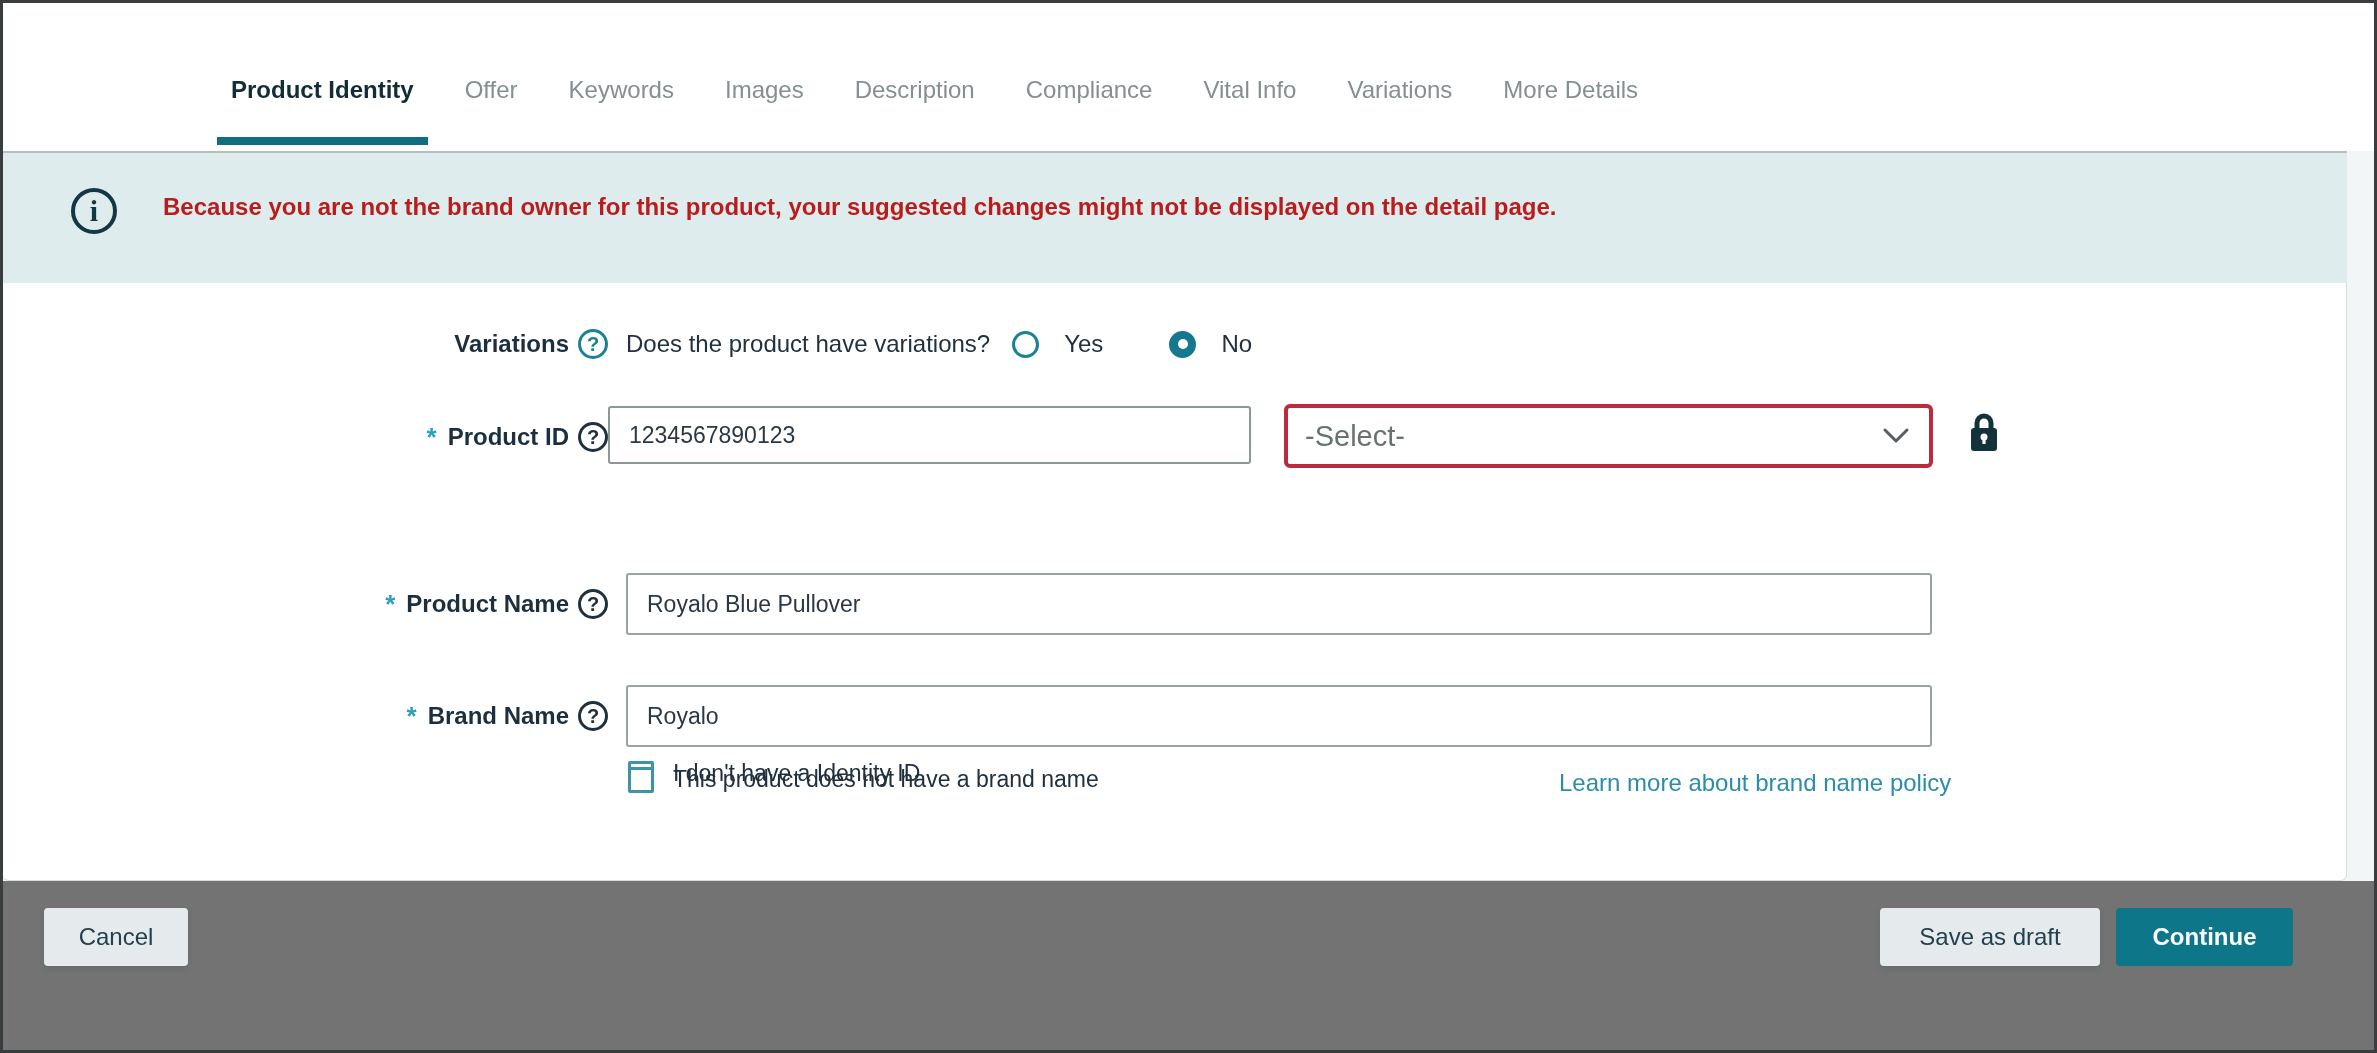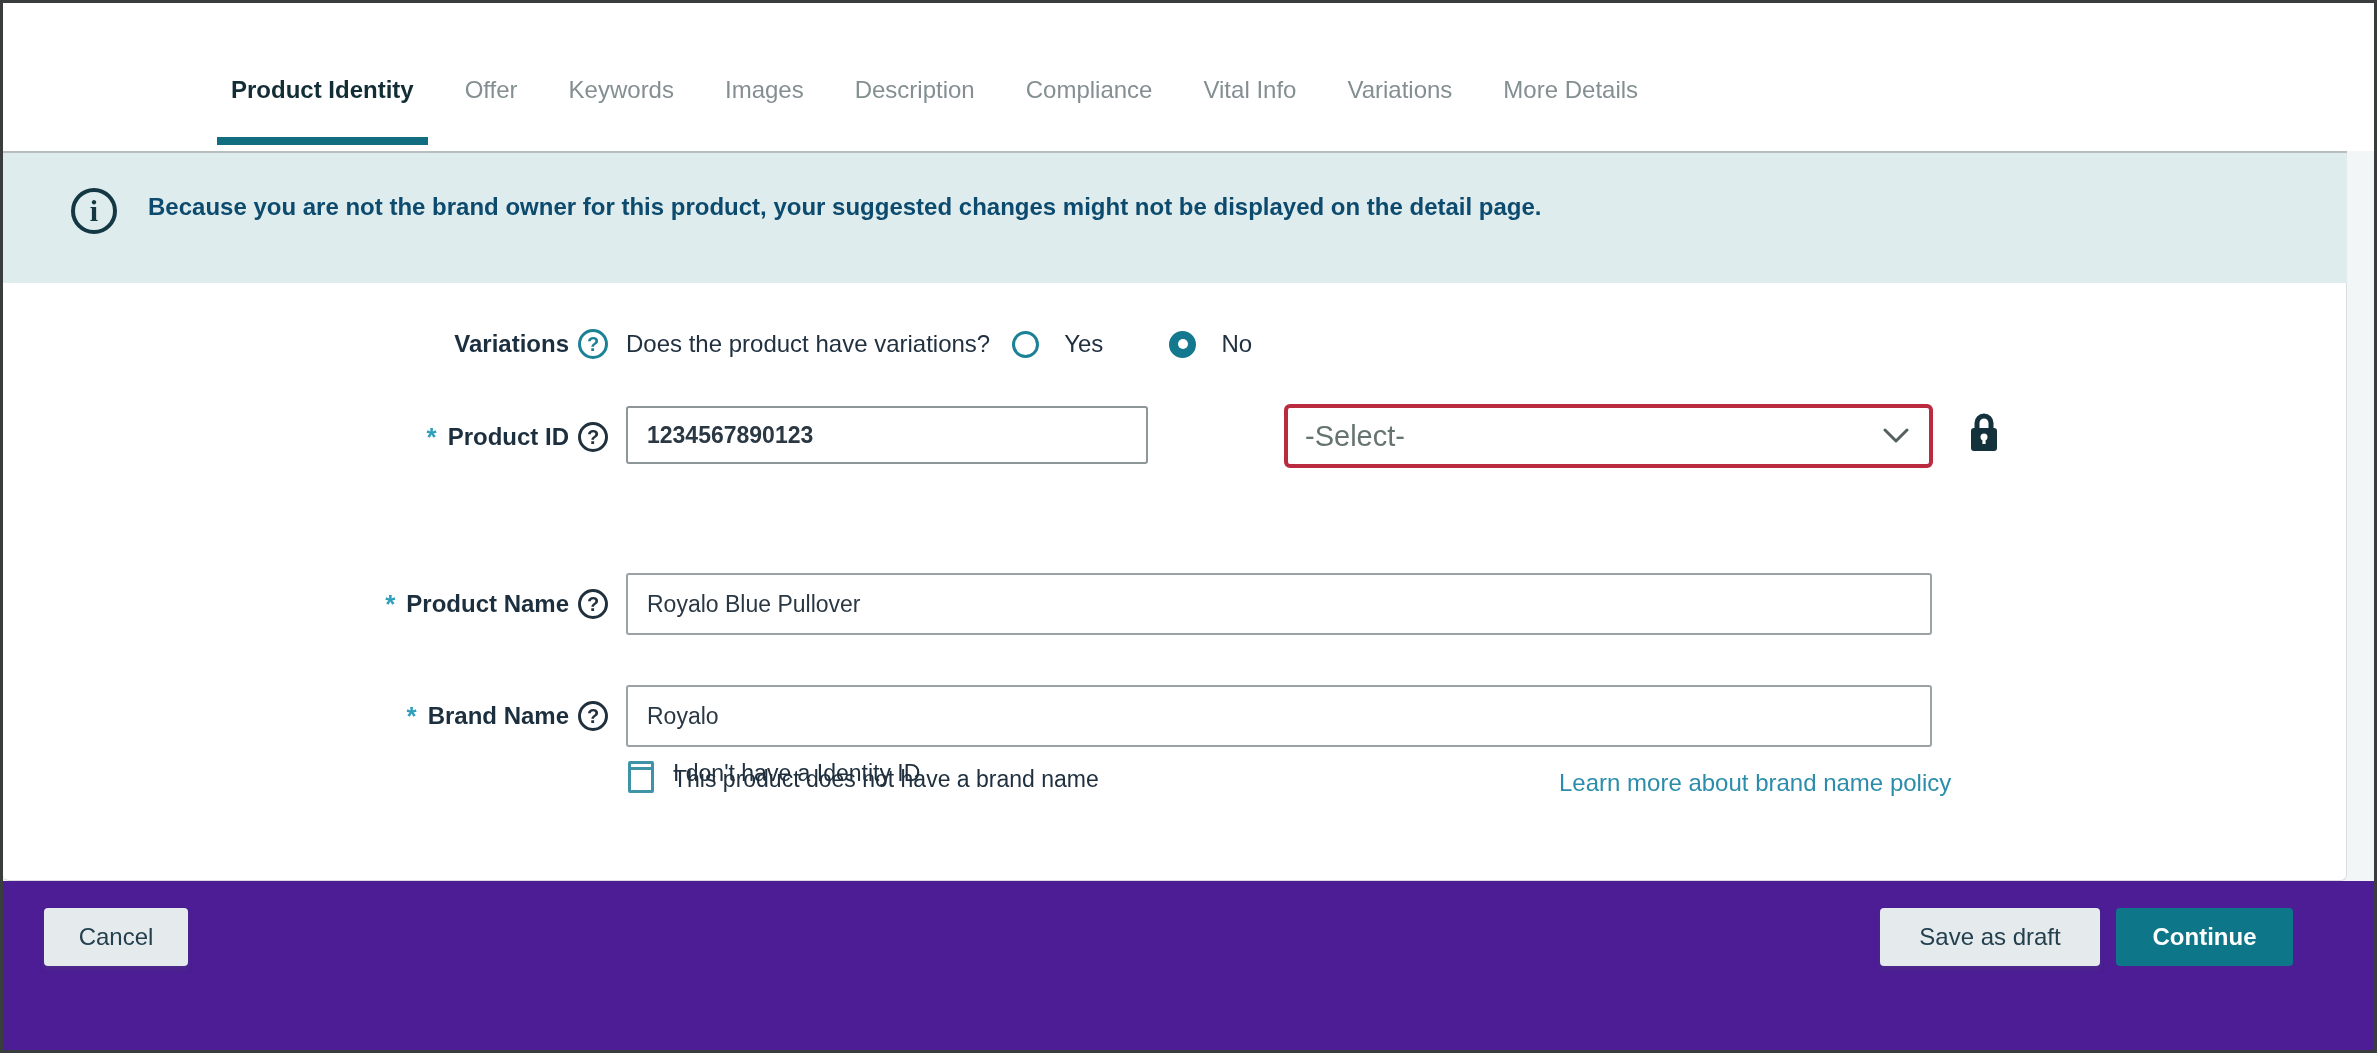--- a/index.html
+++ b/index.html
@@ -62,24 +62,24 @@
     border-radius:50%;
     margin-top:3px;
     flex:0 0 auto;
     display:flex; align-items:center; justify-content:center;
     font-family:"Liberation Serif", serif;
     font-weight:bold;
     font-size:30px;
     color:#143744;
   }
   .banner-text {
-    margin-left:31px;
+    margin-left:46px;
     font-size:24px;
     font-weight:bold;
-    color:#0c4a6e;
+    color:#b91c1c;
     padding-top:8px;
   }
 
   
   .panel {
     position:relative;
     height:598px;
     background:#ffffff;
     border-right:1px solid #d9dddd;
     border-bottom:1px solid #d9dddd;
@@ -128,21 +128,21 @@
     position:absolute;
     border:2px solid #8d9798;
     border-radius:3px;
     background:#ffffff;
     font-family:"Liberation Sans", sans-serif;
     font-size:23px;
     color:#2a3844;
     padding:0 19px;
     outline:none;
   }
-  #product-id-input   { left:623px;  top:123px; width:522px;  height:58px;font-weight:bold; }
+  #product-id-input   { left:605px;  top:123px; width:643px;  height:58px; }
   #product-name-input { left:623px;  top:290px; width:1306px; height:62px; border-color:#9aa3a4; }
   #brand-name-input   { left:623px;  top:402px; width:1306px; height:62px; border-color:#9aa3a4; }
 
   .select-box {
     position:absolute;
     left:1281px; top:121px; width:649px; height:64px;
     border:4px solid #bb2b40;
     border-radius:6px;
     background:#ffffff;
     display:flex; align-items:center; justify-content:space-between;
@@ -173,21 +173,21 @@
     font-size:24px;
     color:#2b8dab;
     cursor:pointer;
     text-decoration:none;
   }
 
   
   .footer {
     position:relative;
     height:170px;
-    background:#4c1d95;
+    background:#737373;
   }
   .btn {
     position:absolute;
     top:27px; height:58px;
     border:none; border-radius:4px;
     font-family:"Liberation Sans", sans-serif;
     font-size:24px;
     cursor:pointer;
     display:flex; align-items:center; justify-content:center;
   }

